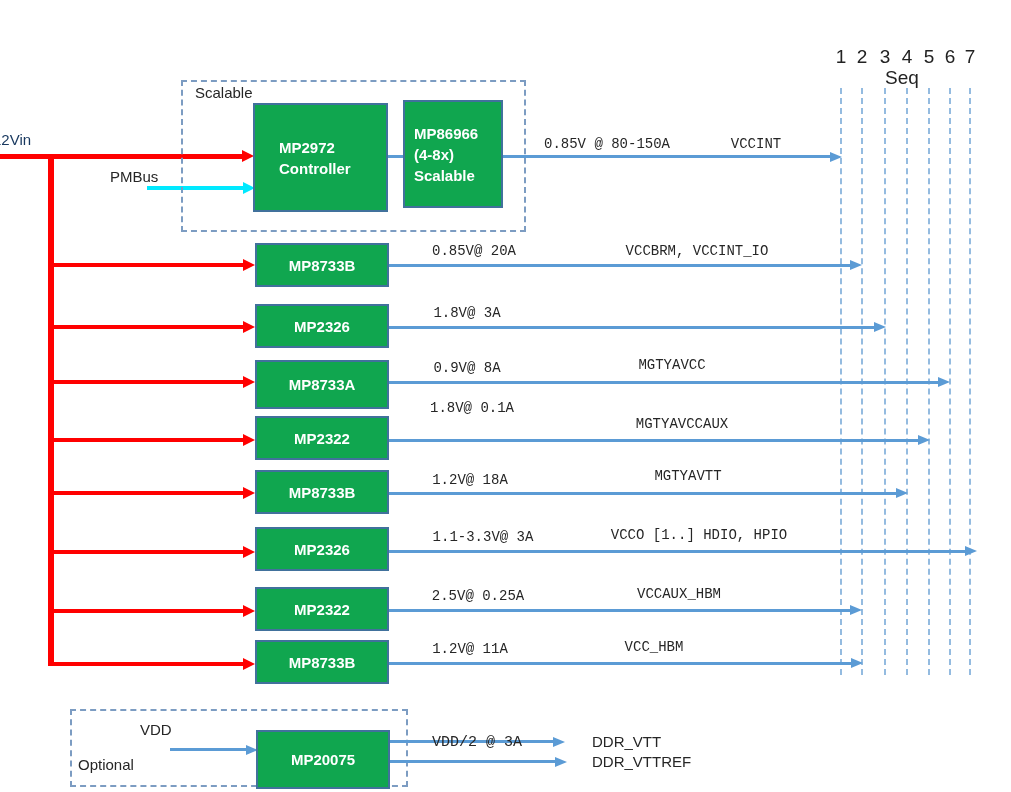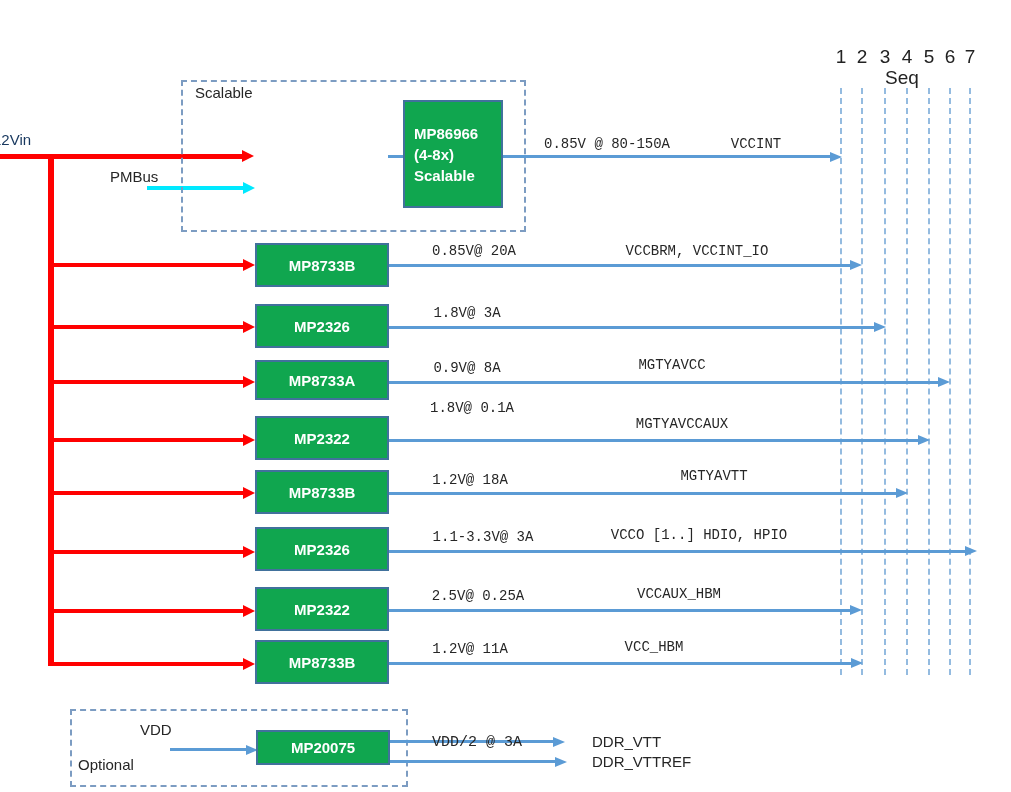--- a/index.html
+++ b/index.html
@@ -68,20 +68,24 @@
   <div class="redline" style="left:50px;top:662px;width:193px;height:4px;"></div>
   <div class="ah red" style="left:243px;top:658px;"></div>
 
   <div class="lbl s15" style="left:110px;top:168px;">PMBus</div>
   <div class="cyanline" style="left:147px;top:186px;width:96px;height:4px;"></div>
   <div class="ah cyan" style="left:243px;top:182px;"></div>
 
   <div class="dashedbox" style="left:181px;top:80px;width:345px;height:152px;"></div>
   <div class="lbl s15" style="left:195px;top:84px;">Scalable</div>
 
+  <div class="block left" style="left:253px;top:103px;width:135px;height:109px;padding-left:24px;">
+    <span>MP2972</span>
+    <span>Controller</span>
+  </div>
   <div class="hline" style="left:388px;top:155px;width:15px;"></div>
   <div class="block left" style="left:403px;top:100px;width:100px;height:108px;padding-left:9px;">
     <span>MP86966</span>
     <span>(4-8x)</span>
     <span>Scalable</span>
   </div>
 
   <div class="hline" style="left:503px;top:155px;width:327px;"></div>
   <div class="ah blue" style="left:830px;top:152px;"></div>
   <div class="lbl c" style="left:607px;top:136px;">0.85V @ 80-150A</div>
@@ -95,21 +99,21 @@
   <div class="lbl c" style="left:474px;top:243px;">0.85V@ 20A</div>
   <div class="lbl c" style="left:697px;top:243px;">VCCBRM, VCCINT_IO</div>
 
   <div class="block" style="left:255px;top:304px;width:134px;height:44px;">
     <span>MP2326</span>
   </div>
   <div class="hline" style="left:389px;top:326px;width:485px;"></div>
   <div class="ah blue" style="left:874px;top:322px;"></div>
   <div class="lbl c" style="left:467px;top:305px;">1.8V@ 3A</div>
 
-  <div class="block" style="left:255px;top:360px;width:134px;height:40px;">
+  <div class="block" style="left:255px;top:360px;width:134px;height:49px;">
     <span>MP8733A</span>
   </div>
   <div class="hline" style="left:389px;top:381px;width:549px;"></div>
   <div class="ah blue" style="left:938px;top:377px;"></div>
   <div class="lbl c" style="left:467px;top:360px;">0.9V@ 8A</div>
   <div class="lbl c" style="left:672px;top:357px;">MGTYAVCC</div>
 
   <div class="block" style="left:255px;top:416px;width:134px;height:44px;">
     <span>MP2322</span>
   </div>
@@ -117,21 +121,21 @@
   <div class="ah blue" style="left:918px;top:435px;"></div>
   <div class="lbl c" style="left:472px;top:400px;">1.8V@ 0.1A</div>
   <div class="lbl c" style="left:682px;top:416px;">MGTYAVCCAUX</div>
 
   <div class="block" style="left:255px;top:470px;width:134px;height:44px;">
     <span>MP8733B</span>
   </div>
   <div class="hline" style="left:389px;top:492px;width:507px;"></div>
   <div class="ah blue" style="left:896px;top:488px;"></div>
   <div class="lbl c" style="left:470px;top:472px;">1.2V@ 18A</div>
-  <div class="lbl c" style="left:688px;top:468px;margin-left:26px;">MGTYAVTT</div>
+  <div class="lbl c" style="left:688px;top:468px;">MGTYAVTT</div>
 
   <div class="block" style="left:255px;top:527px;width:134px;height:44px;">
     <span>MP2326</span>
   </div>
   <div class="hline" style="left:389px;top:550px;width:576px;"></div>
   <div class="ah blue" style="left:965px;top:546px;"></div>
   <div class="lbl c" style="left:483px;top:529px;">1.1-3.3V@ 3A</div>
   <div class="lbl c" style="left:699px;top:527px;">VCCO [1..] HDIO, HPIO</div>
 
   <div class="block" style="left:255px;top:587px;width:134px;height:44px;">
@@ -149,21 +153,21 @@
   <div class="ah blue" style="left:851px;top:658px;"></div>
   <div class="lbl c" style="left:470px;top:641px;">1.2V@ 11A</div>
   <div class="lbl c" style="left:654px;top:639px;">VCC_HBM</div>
 
   <div class="dashedbox" style="left:70px;top:709px;width:338px;height:78px;"></div>
   <div class="lbl s15" style="left:78px;top:756px;">Optional</div>
   <div class="lbl s15" style="left:140px;top:721px;">VDD</div>
   <div class="hline" style="left:170px;top:748px;width:76px;"></div>
   <div class="ah blue" style="left:246px;top:745px;"></div>
 
-  <div class="block" style="left:256px;top:730px;width:134px;height:35px;">
+  <div class="block" style="left:256px;top:730px;width:134px;height:59px;">
     <span>MP20075</span>
   </div>
 
   <div class="hline" style="left:390px;top:740px;width:163px;"></div>
   <div class="ah blue" style="left:553px;top:737px;"></div>
   <div class="hline" style="left:390px;top:760px;width:165px;"></div>
   <div class="ah blue" style="left:555px;top:757px;"></div>
 
   <div class="lbl c s15" style="left:477px;top:734px;">VDD/2 @ 3A</div>
   <div class="lbl s15" style="left:592px;top:733px;">DDR_VTT</div>

